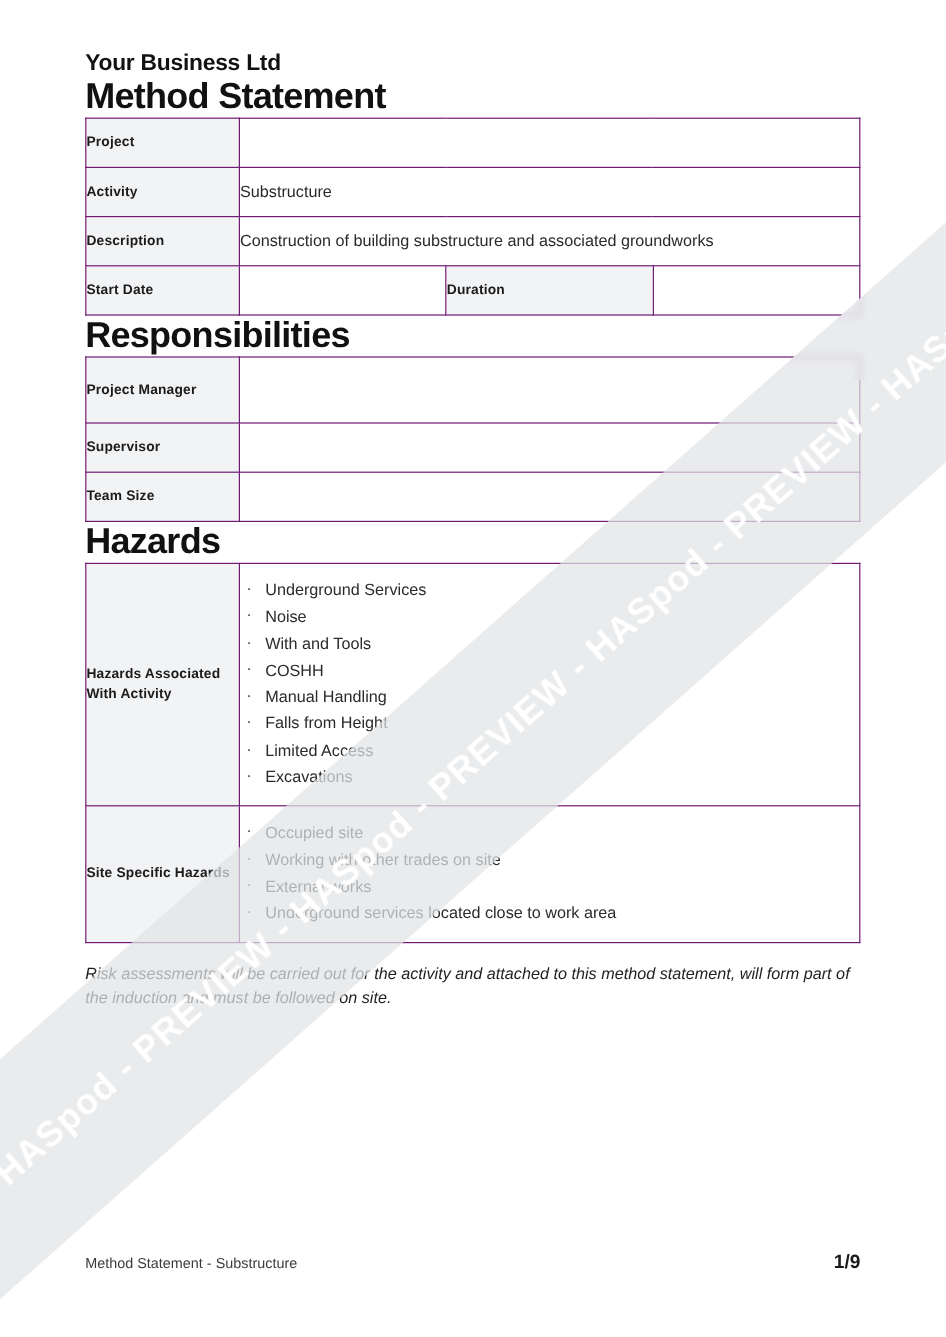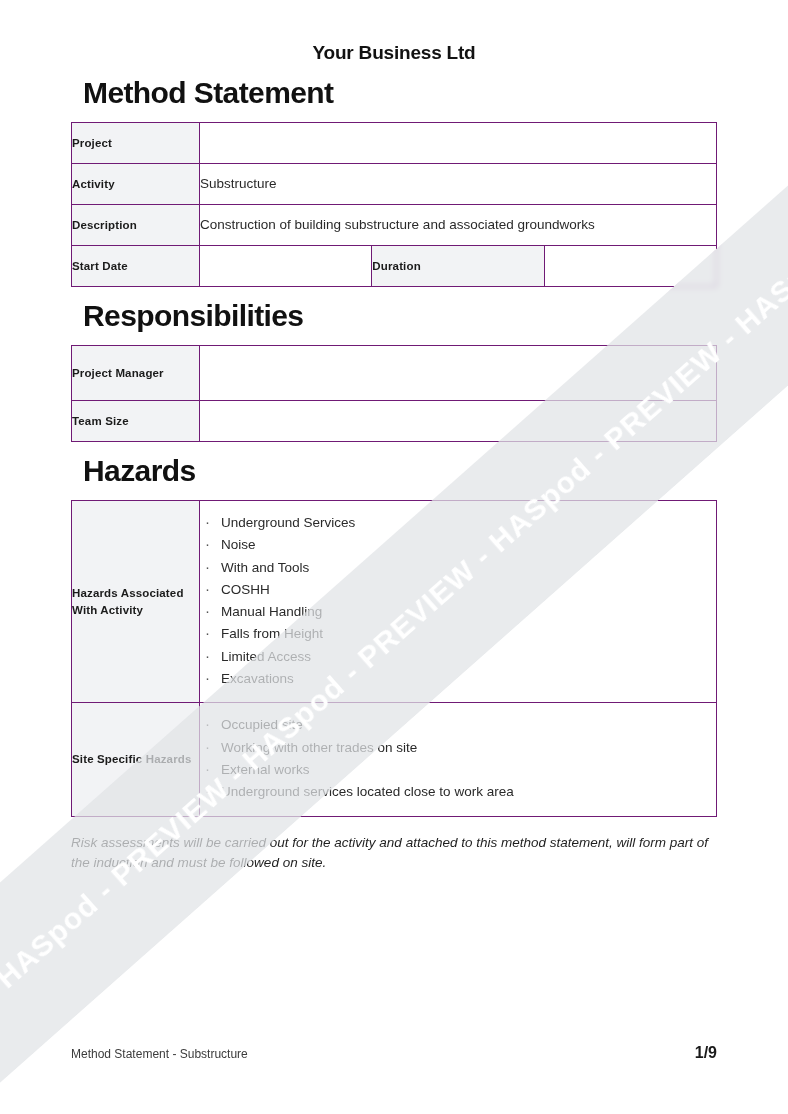--- a/index.html
+++ b/index.html
@@ -19,35 +19,35 @@
   .content {
     position: relative;
     z-index: 2;
     padding: 0 71px;
     box-sizing: border-box;
   }
 
   
   .doc-header {
     padding-top: 42px;
-    text-align: center;
+    text-align: left;
   }
   .brand {
     font-size: 19px;
     font-weight: bold;
     letter-spacing: -0.2px;
     color: #121212;
   }
 
   
   h1.section-title {
     font-size: 30px;
     font-weight: bold;
     letter-spacing: -0.6px;
-    margin: 12px;
+    margin: 0;
     padding: 0;
     color: #111111;
   }
   .title-main { margin-top: 44px; margin-bottom: 16px; }
   .title-resp { margin-top: 45px; margin-bottom: 16px; }
   .title-haz  { margin-top: 46px; margin-bottom: 16px; }
 
   
   table.ms-table {
     width: 646px;
@@ -209,20 +209,24 @@
         </tr>
       </tbody>
     </table>
 
     <h1 class="section-title title-resp">Responsibilities</h1>
 
     <table class="ms-table">
       <tbody>
         <tr class="row-h-55">
           <td class="label">Project Manager</td>
+          <td class="blank"></td>
+        </tr>
+        <tr class="row-h-41">
+          <td class="label">Supervisor</td>
           <td class="blank"></td>
         </tr>
         <tr class="row-h-41">
           <td class="label">Team Size</td>
           <td class="blank"></td>
         </tr>
       </tbody>
     </table>
 
     <h1 class="section-title title-haz">Hazards</h1>

